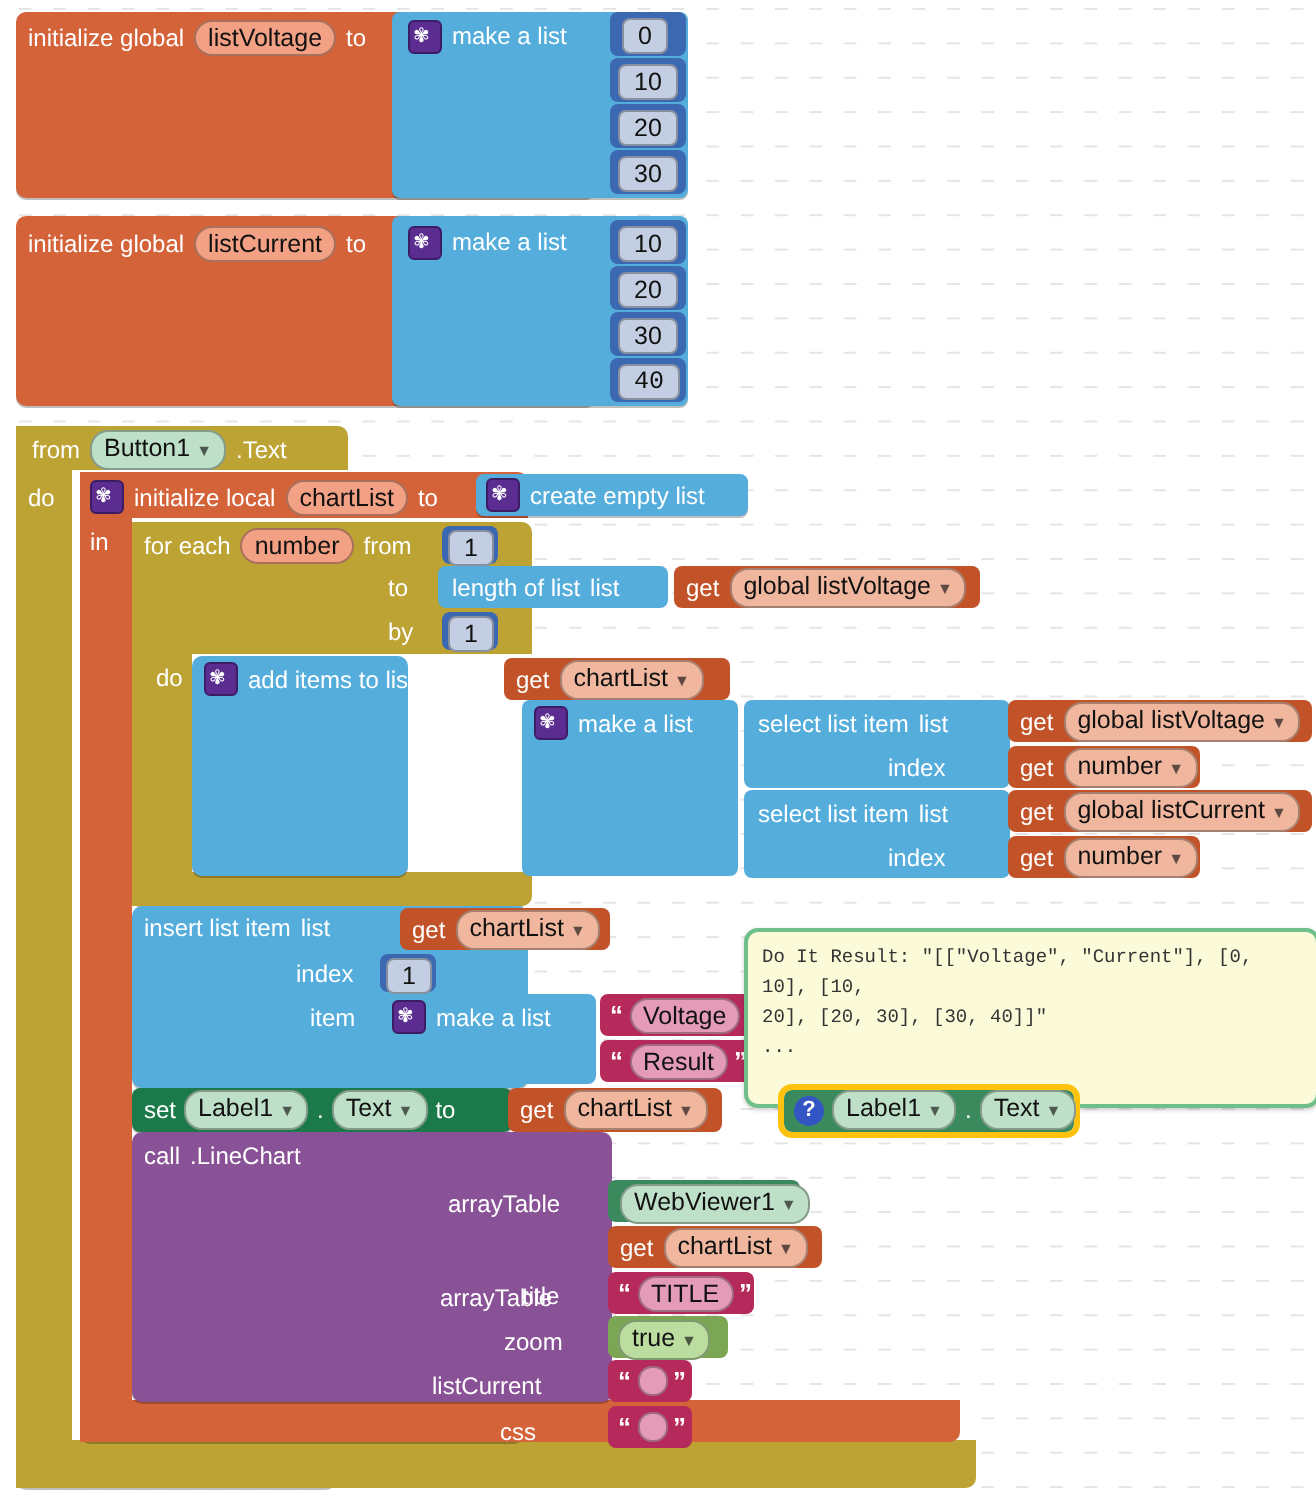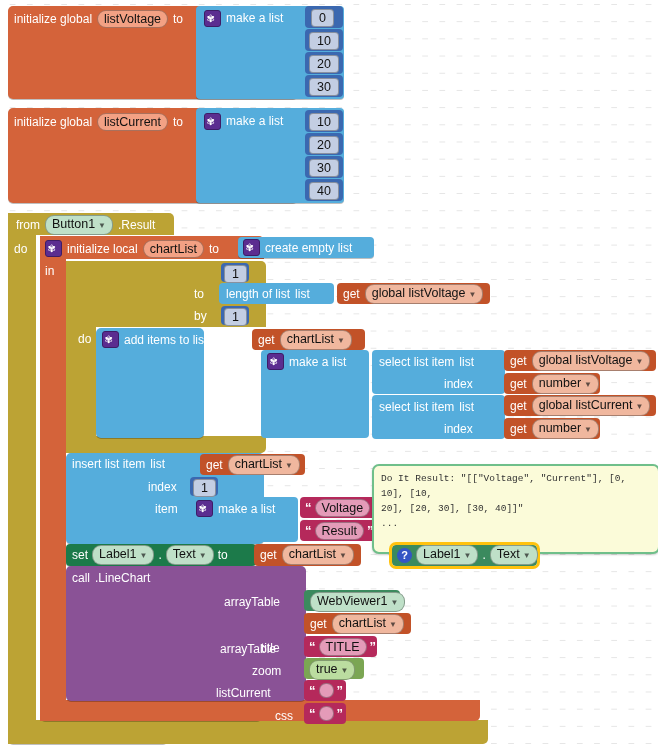--- a/index.html
+++ b/index.html
@@ -170,36 +170,36 @@
   <div class="blk c-math" style="left:305px;top:110px;width:38px;height:22px;border-radius:4px;">
     <span class="pill pill-num" style="position:absolute;left:4px;top:3px;">10</span>
   </div>
   <div class="blk c-math" style="left:305px;top:133px;width:38px;height:22px;border-radius:4px;">
     <span class="pill pill-num" style="position:absolute;left:4px;top:3px;">20</span>
   </div>
   <div class="blk c-math" style="left:305px;top:156px;width:38px;height:22px;border-radius:4px;">
     <span class="pill pill-num" style="position:absolute;left:4px;top:3px;">30</span>
   </div>
   <div class="blk c-math" style="left:305px;top:179px;width:38px;height:22px;border-radius:4px;">
-    <span class="pill pill-num" style="position:absolute;left:4px;top:3px;">40</span>
+    <span class="pill pill-num" style="position:absolute;left:4px;top:3px;font-family:Liberation Mono, monospace;">40</span>
   </div>
 
   <div class="blk c-event" style="left:8px;top:213px;width:160px;height:531px;border-radius:5px;box-shadow:0 1px 0 rgba(0,0,0,.25);"></div>
 
   <div class="blk" style="left:34px;top:233px;width:140px;height:494px;background:#fff;border-radius:0;"></div>
   <div class="blk c-event" style="left:8px;top:213px;width:166px;height:22px;border-radius:5px 5px 0 0;"></div>
   <div class="blk c-event" style="left:8px;top:213px;width:28px;height:531px;"></div>
   <div class="blk c-event" style="left:8px;top:720px;width:480px;height:24px;border-radius:0 0 5px 5px;"></div>
 
   <div class="row" style="left:16px;top:217px;height:16px;">
     <span class="txt">from</span>
     <span class="pill pill-green">
       <span>Button1</span><span class="caret">▼</span>
     </span>
-    <span class="txt">.Result</span>
+    <span class="txt">.Text</span>
   </div>
   <div class="txt" style="position:absolute;left:14px;top:243px;">do</div>
 
   <div class="blk c-var" style="left:40px;top:236px;width:222px;height:485px;border-radius:5px;box-shadow:0 1px 0 rgba(0,0,0,.25);"></div>
   <div class="blk" style="left:64px;top:259px;width:200px;height:450px;background:#fff;"></div>
   <div class="blk c-var" style="left:40px;top:236px;width:224px;height:23px;border-radius:5px 5px 0 0;"></div>
   <div class="blk c-var" style="left:40px;top:236px;width:26px;height:485px;"></div>
   <div class="blk c-var" style="left:40px;top:700px;width:440px;height:21px;border-radius:0 0 5px 5px;"></div>
 
   <div class="row" style="left:45px;top:240px;height:17px;">
@@ -215,20 +215,25 @@
     <span class="txt">create empty list</span>
   </div>
   <div class="txt" style="position:absolute;left:45px;top:265px;">in</div>
 
   <div class="blk c-ctrl" style="left:66px;top:261px;width:198px;height:192px;border-radius:5px;box-shadow:0 1px 0 rgba(0,0,0,.25);"></div>
   <div class="blk" style="left:94px;top:326px;width:172px;height:113px;background:#fff;"></div>
   <div class="blk c-ctrl" style="left:66px;top:261px;width:200px;height:66px;border-radius:5px 5px 0 0;"></div>
   <div class="blk c-ctrl" style="left:66px;top:261px;width:30px;height:192px;"></div>
   <div class="blk c-ctrl" style="left:66px;top:436px;width:200px;height:17px;border-radius:0 0 5px 5px;"></div>
 
+  <div class="row" style="left:72px;top:264px;height:17px;">
+    <span class="txt">for each</span>
+    <span class="pill pill-var">number</span>
+    <span class="txt">from</span>
+  </div>
   <div class="blk c-math" style="left:221px;top:263px;width:28px;height:19px;border-radius:4px;">
     <span class="pill pill-num" style="position:absolute;left:3px;top:2px;">1</span>
   </div>
   <div class="txt" style="position:absolute;left:194px;top:288px;">to</div>
 
   <div class="blk c-list" style="left:219px;top:283px;width:115px;height:21px;border-radius:4px;"></div>
   <div class="row" style="left:226px;top:286px;height:15px;">
     <span class="txt">length of list</span>
     <span class="txt">list</span>
   </div>
@@ -421,21 +426,21 @@
   </span>
 
   <div class="txt" style="position:absolute;left:216px;top:687px;">listCurrent</div>
   <div class="blk c-text" style="left:304px;top:680px;width:42px;height:21px;border-radius:4px;"></div>
   <div class="row" style="left:309px;top:683px;height:15px;gap:3px;">
     <span class="quote">“</span>
     <span class="pill pill-empty"></span>
     <span class="quote">”</span>
   </div>
 
-  <div class="txt" style="position:absolute;left:275px;top:710px;">css</div>
+  <div class="txt" style="position:absolute;left:250px;top:710px;">css</div>
   <div class="blk c-text" style="left:304px;top:703px;width:42px;height:21px;border-radius:4px;"></div>
   <div class="row" style="left:309px;top:706px;height:15px;gap:3px;">
     <span class="quote">“</span>
     <span class="pill pill-empty"></span>
     <span class="quote">”</span>
   </div>
 
 </div>
 
 </body></html>

